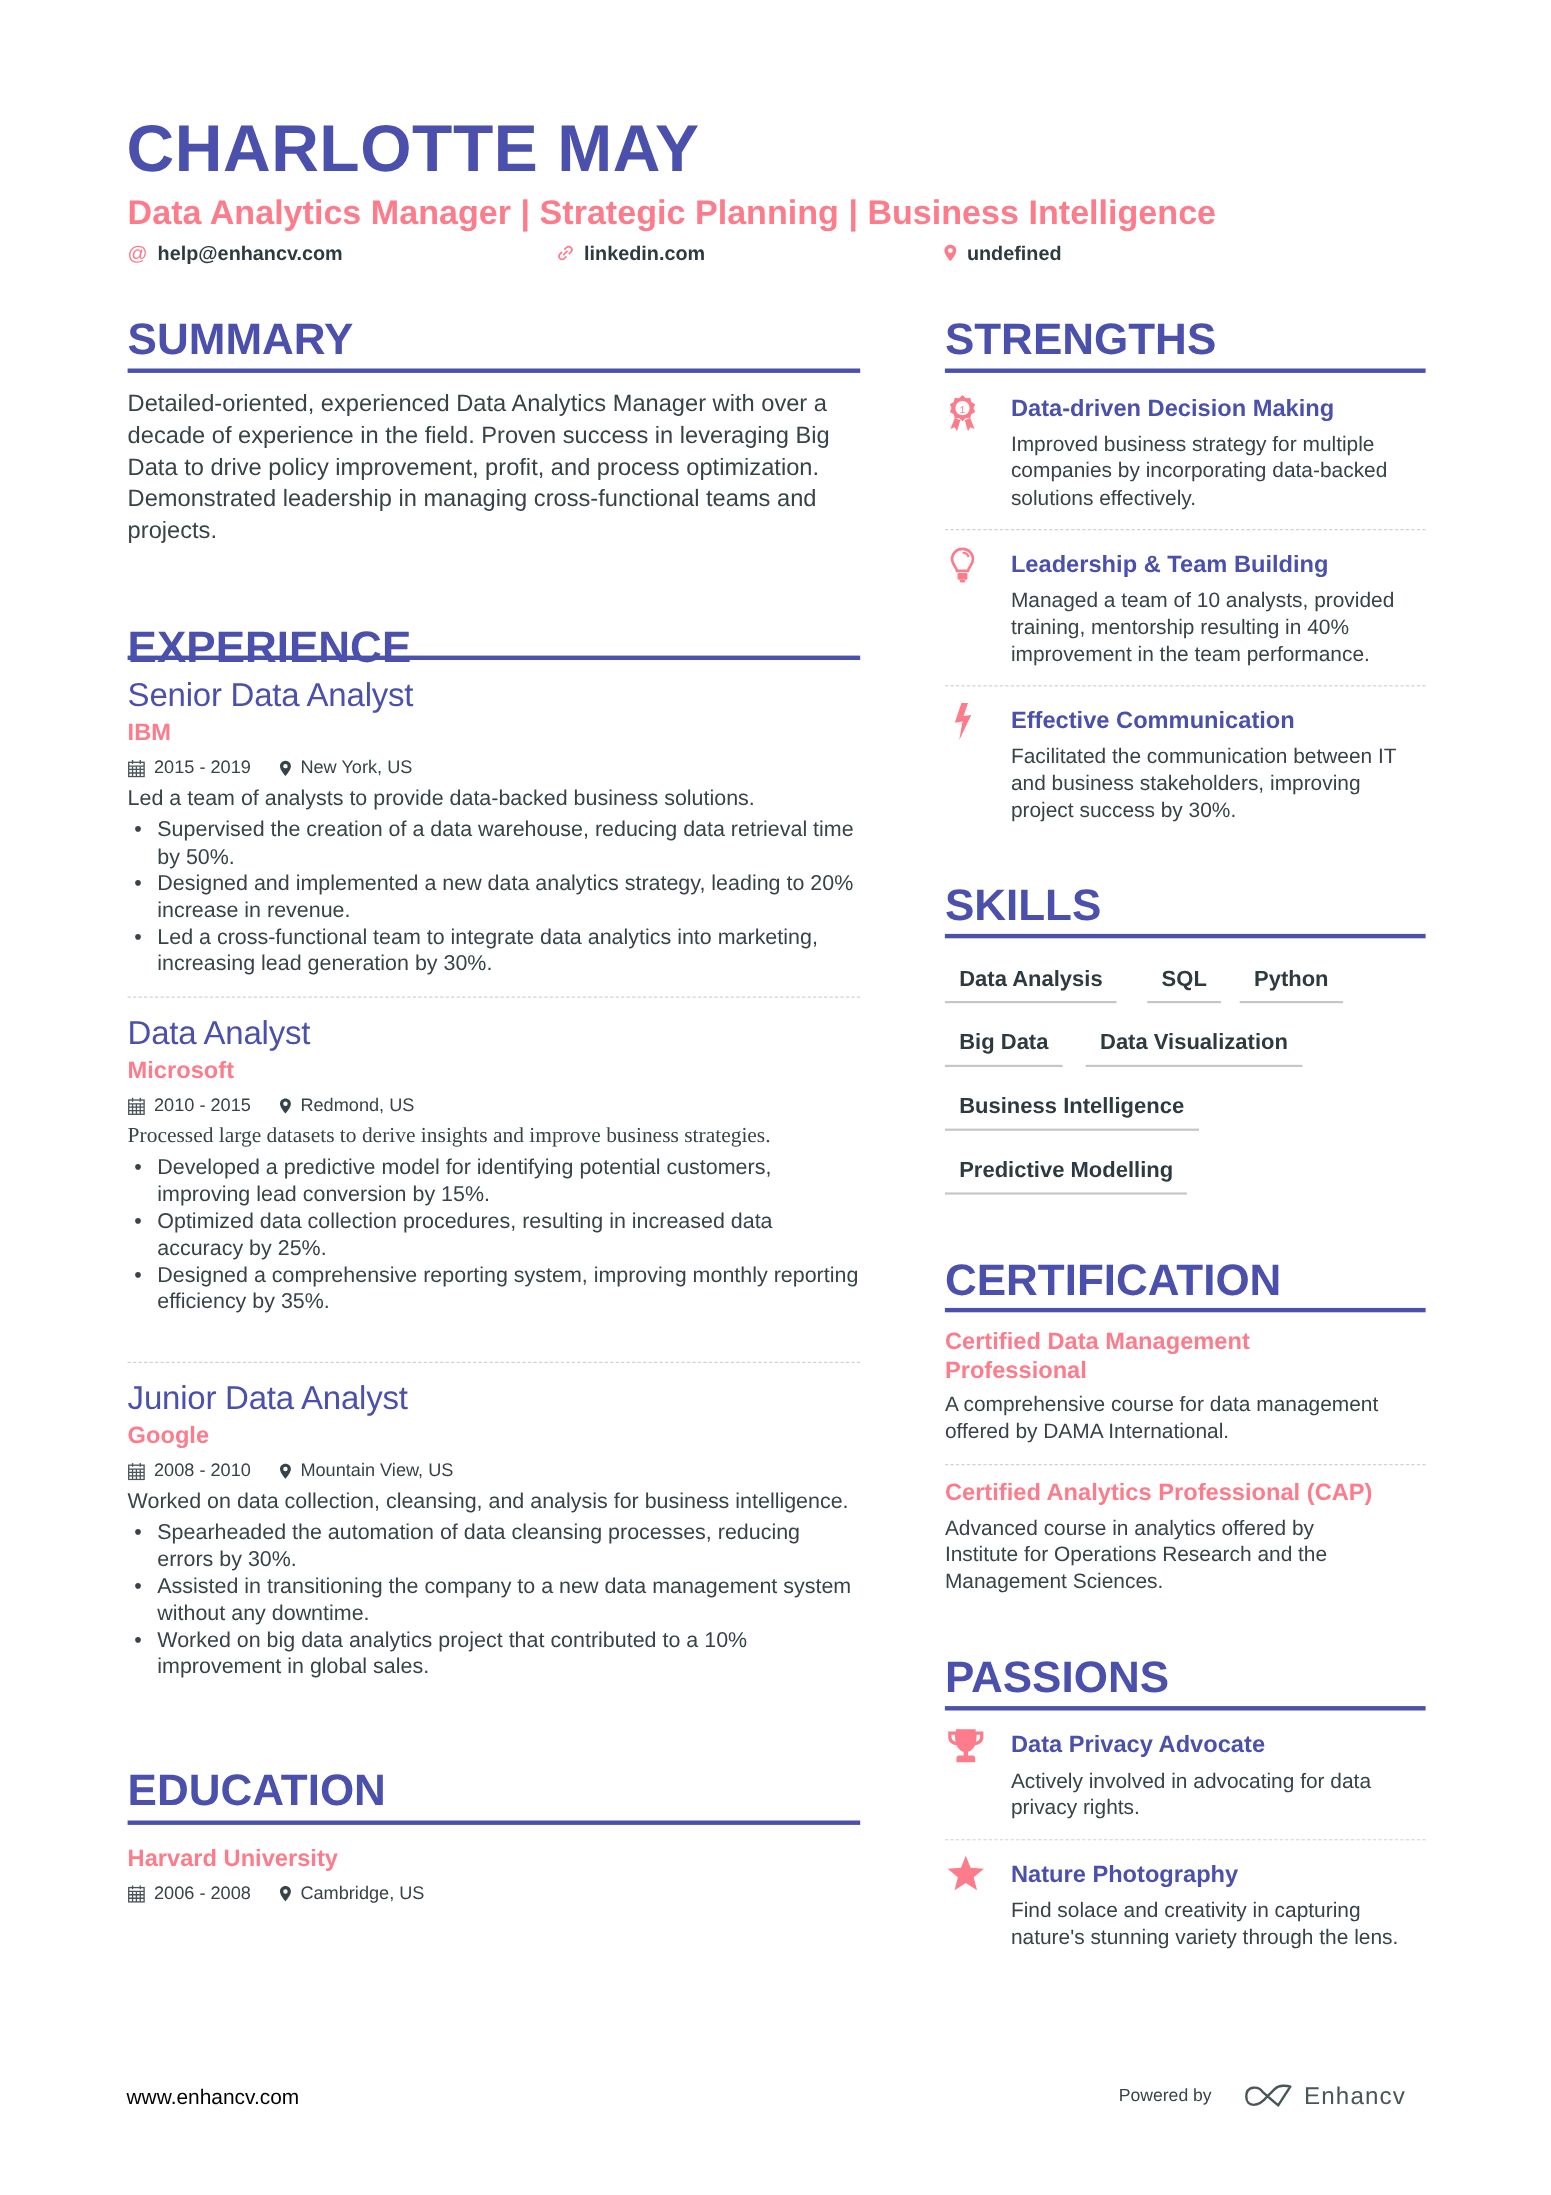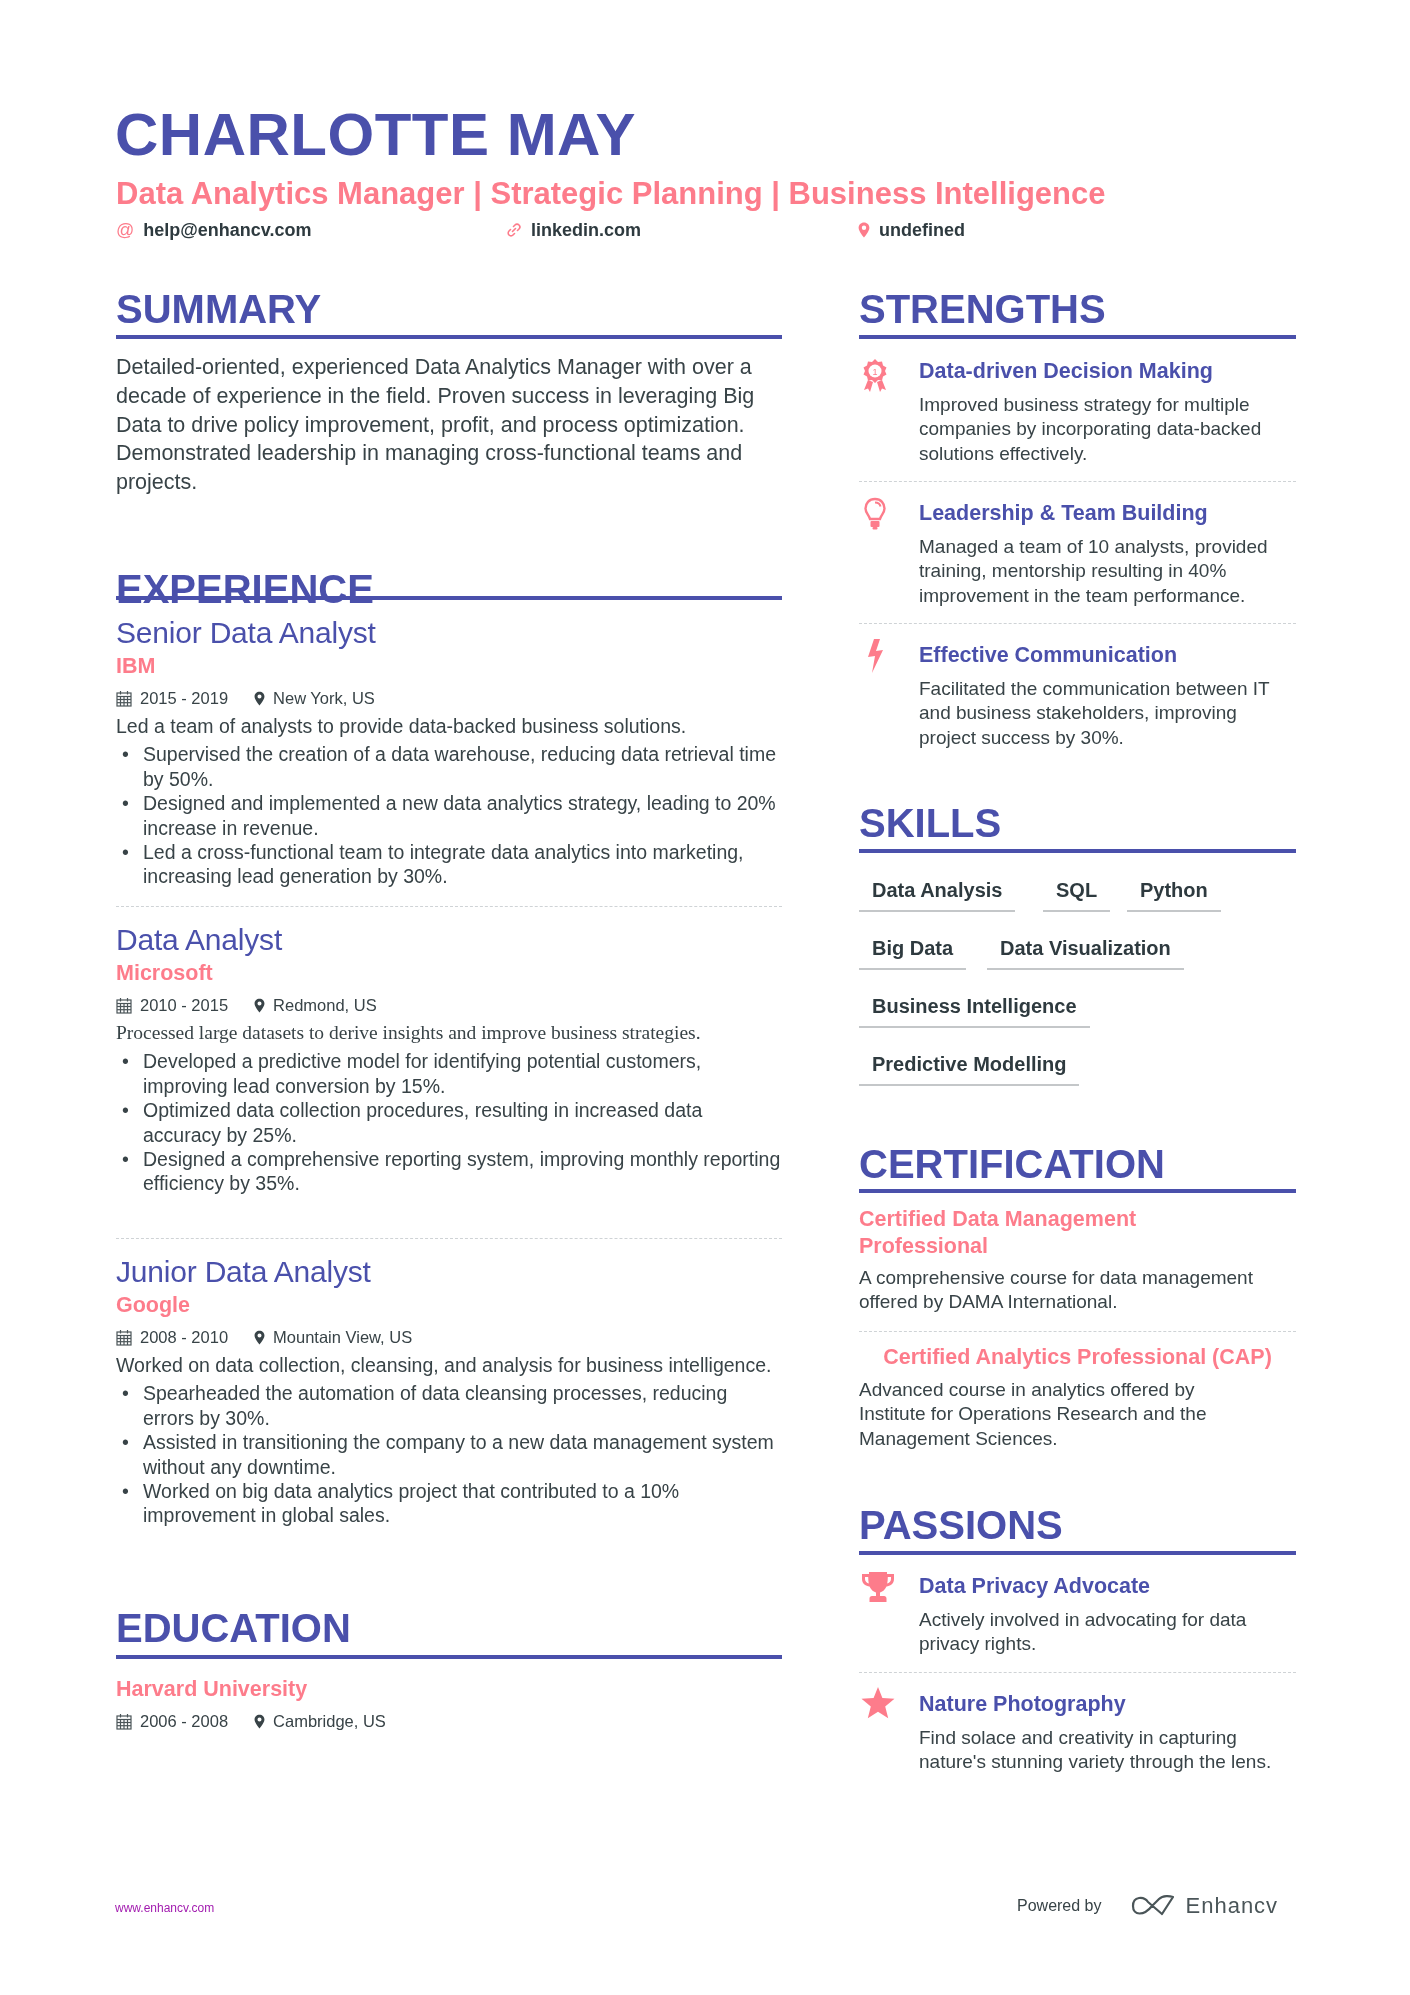--- a/index.html
+++ b/index.html
@@ -36,21 +36,21 @@
 
   
   .item-icon { position: absolute; left: 0; width: 32px; height: 36px; display: flex; align-items: center; justify-content: center; }
   .item-title { font-size: 21.5px; font-weight: bold; color: #4a50ab; line-height: 26px; white-space: nowrap; }
   .item-desc { font-size: 19px; line-height: 24.4px; color: #384347; }
 
   .skill { position: absolute; font-size: 20px; font-weight: bold; color: #2e3a3f; line-height: 24px; padding: 0 13px 8px 13px; border-bottom: 2px solid #c4c7c9; white-space: nowrap; }
 
   .cert-title { font-size: 21.5px; font-weight: bold; color: #fd7c8b; line-height: 27px; }
 
-  .footer-left { left: 115px; top: 1898px; font-size: 12px; color: #a21caf; line-height: 20px; }
+  .footer-left { left: 115px; top: 1898px; font-size: 19px; color: #000000; line-height: 20px; }
   .footer-right { left: 1017px; top: 1893px; display: flex; align-items: center; font-size: 16px; color: #384347; white-space: nowrap; }
   .brand { font-size: 22px; color: #4a5558; letter-spacing: 1px; margin-left: 10px; }
 </style>
 </head>
 <body>
 
 <div class="abs name">CHARLOTTE MAY</div>
 <div class="abs subtitle">Data Analytics Manager | Strategic Planning | Business Intelligence</div>
 
 <div class="abs contact" style="left:116px;">
@@ -290,21 +290,21 @@
   <div class="section-title">CERTIFICATION</div>
 </div>
 <div class="abs right section-rule" style="top:1189px;"></div>
 
 <div class="abs right" style="top:1206px; width:340px;">
   <div class="cert-title">Certified Data Management Professional</div>
 </div>
 <div class="abs right item-desc" style="top:1266px;">A comprehensive course for data management offered by DAMA International.</div>
 <div class="abs right dash" style="top:1331px;"></div>
 
-<div class="abs right" style="top:1344px;text-align:center;">
+<div class="abs right" style="top:1344px;">
   <div class="cert-title">Certified Analytics Professional (CAP)</div>
 </div>
 <div class="abs right item-desc" style="top:1378px; width:400px;">Advanced course in analytics offered by Institute for Operations Research and the Management Sciences.</div>
 
 <div class="abs right" style="top:1502px;">
   <div class="section-title">PASSIONS</div>
 </div>
 <div class="abs right section-rule" style="top:1551px;"></div>
 
 <div class="abs right" style="top:1573px;">

